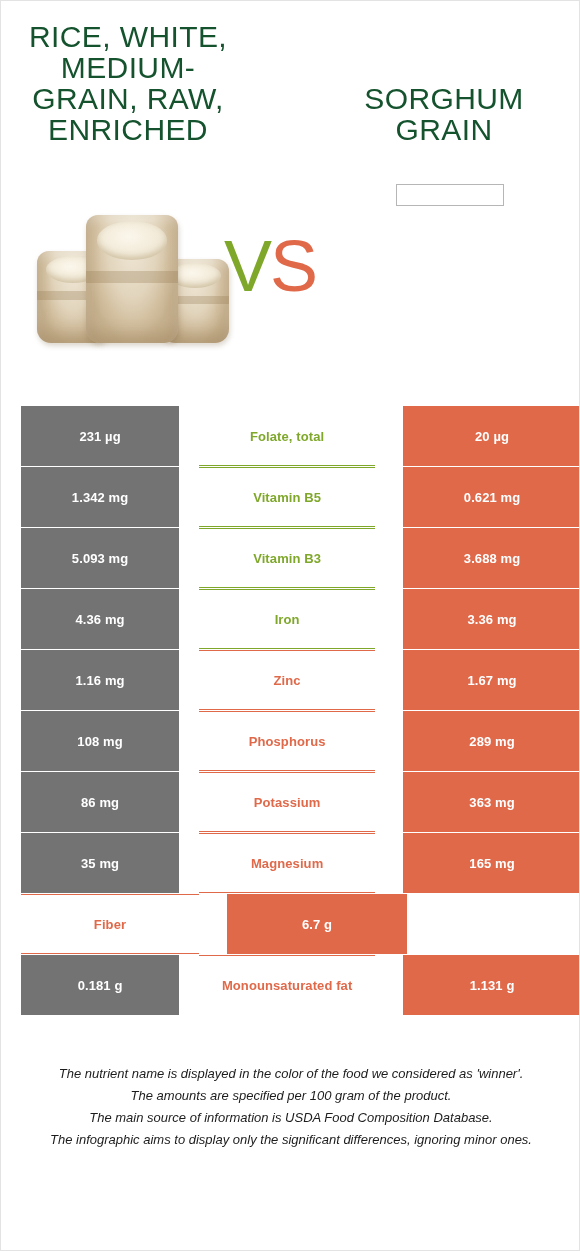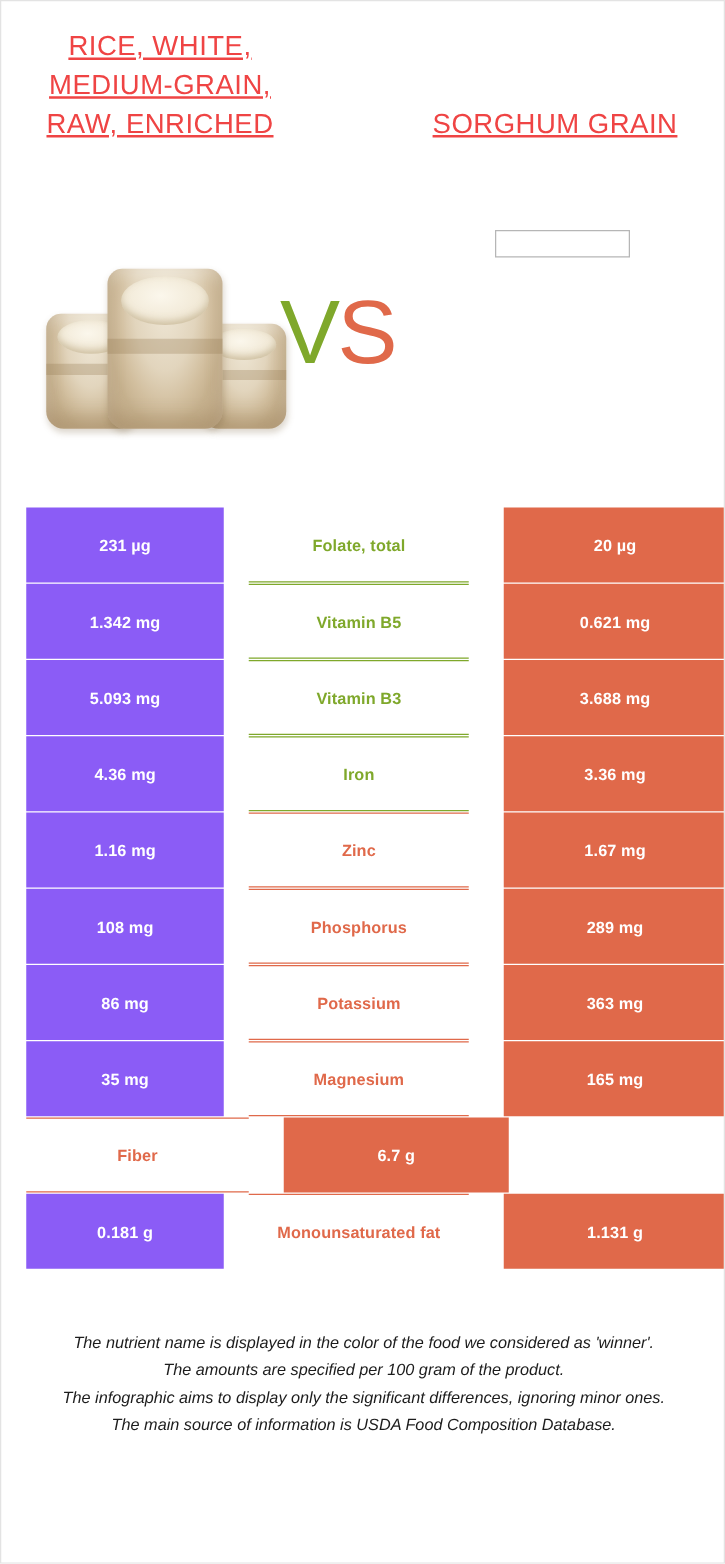--- a/index.html
+++ b/index.html
@@ -24,27 +24,26 @@
   .header {
     position: relative;
     height: 200px;
   }
 
   .food-title {
     position: absolute;
     top: 20px;
     font-family: "Liberation Sans", sans-serif;
     font-weight: 300;
-    font-size: 22px;
+    font-size: 30px;
     line-height: 31px;
     letter-spacing: 0.4px;
-    color: #ef4444;
+    color: #14532d;
     text-align: center;
     text-transform: uppercase;
-    text-decoration: underline;
   }
   .food-title.left  { left: 12px;  width: 230px; }
   .food-title.right { right: 20px; width: 230px; top: 82px; }
 
   .img-placeholder {
     position: absolute;
     top: 183px;
     right: 75px;
     width: 108px;
     height: 22px;
@@ -133,21 +132,21 @@
     align-items: center;
     justify-content: center;
     font-size: 13px;
     font-weight: bold;
     letter-spacing: 0.1px;
   }
 
   .cell-left {
     width: 160px;
     margin-left: 20px;
-    background: #8b5cf6;
+    background: #737373;
     color: #ffffff;
   }
   .cell-mid {
     width: 178px;
     margin-left: 20px;
     background: #ffffff;
     border-top: 1px solid transparent;
     border-bottom: 1px solid transparent;
   }
   .cell-right {
@@ -246,17 +245,17 @@
       <div class="row win-orange">
         <div class="cell cell-left">0.181 g</div>
         <div class="cell cell-mid">Monounsaturated fat</div>
         <div class="cell cell-right">1.131 g</div>
       </div>
     </div>
 
   <div class="footer">
     <p>The nutrient name is displayed in the color of the food we considered as 'winner'.</p>
     <p>The amounts are specified per 100 gram of the product.</p>
+    <p>The main source of information is USDA Food Composition Database.</p>
     <p>The infographic aims to display only the significant differences, ignoring minor ones.</p>
-    <p>The main source of information is USDA Food Composition Database.</p>
   </div>
 
 </div>
 
 </body></html>

